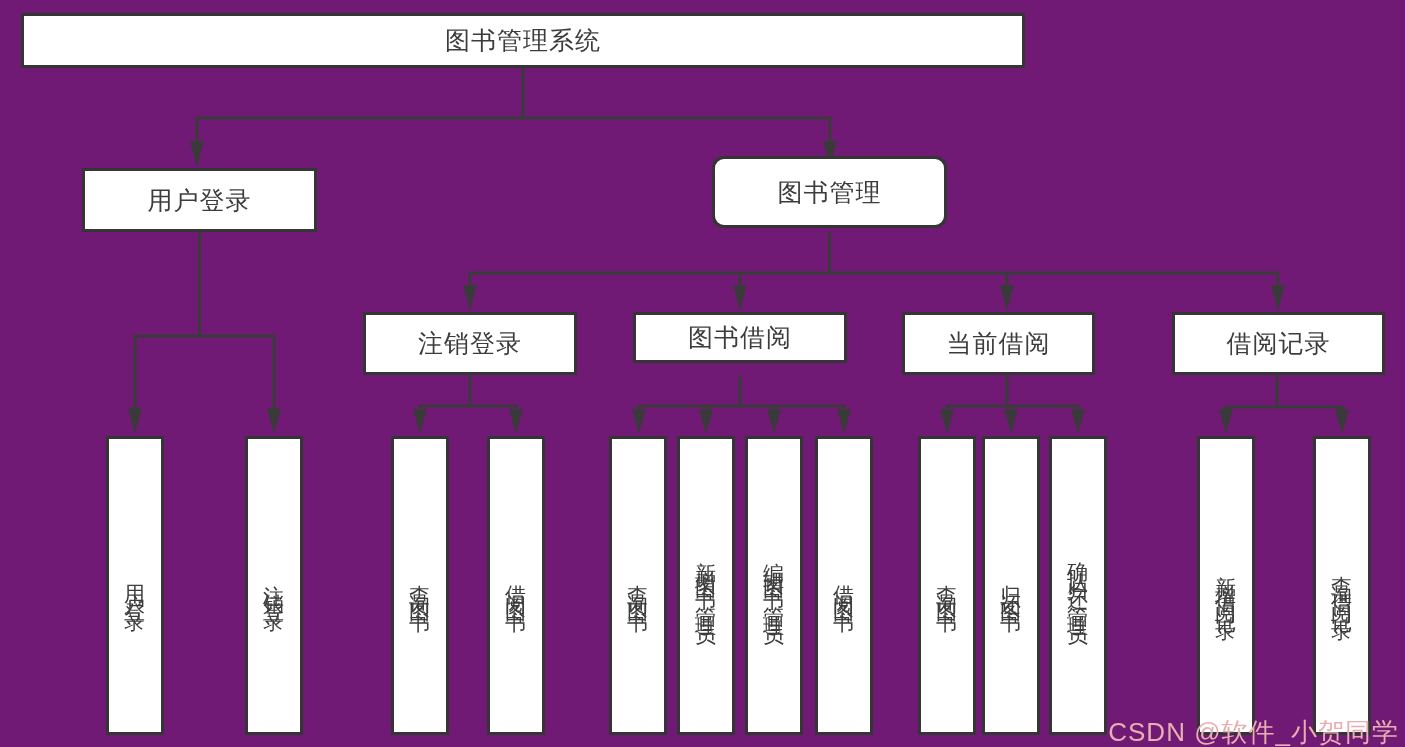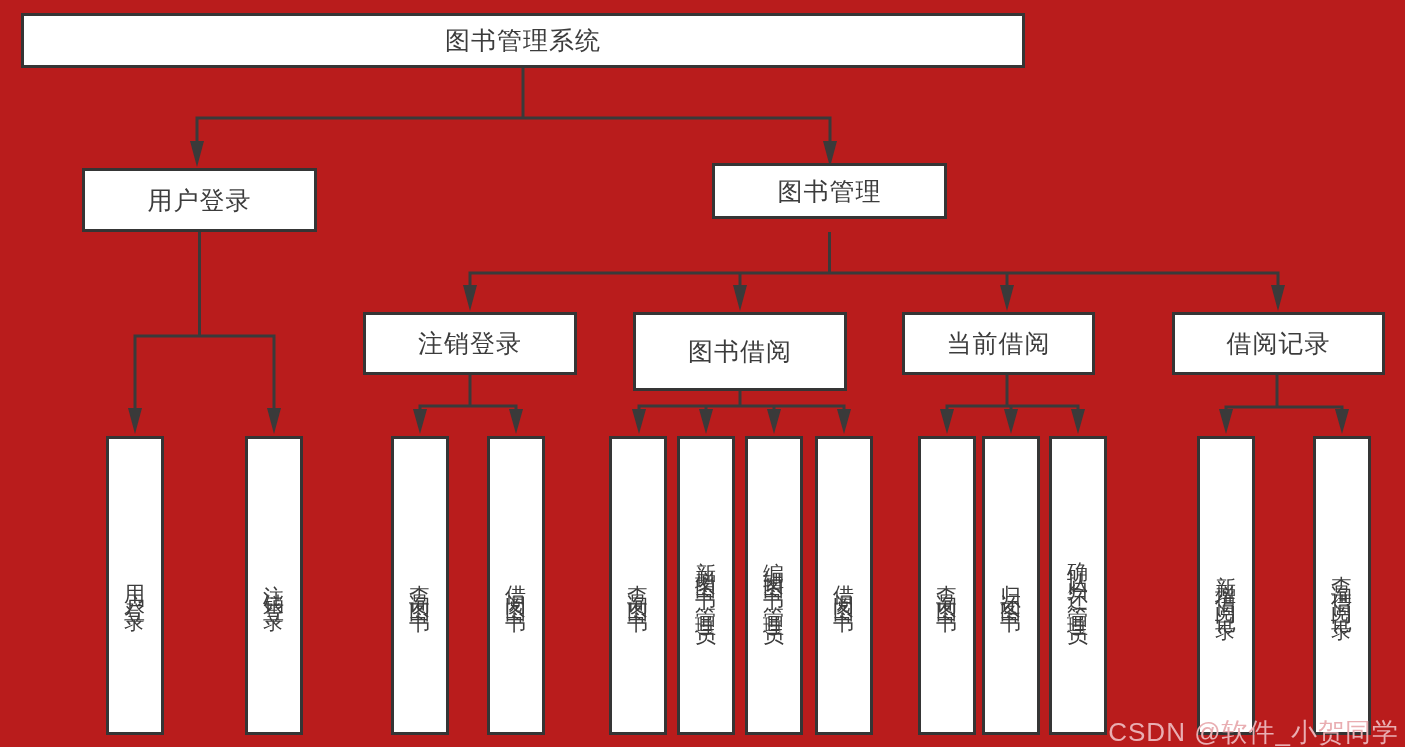--- a/index.html
+++ b/index.html
@@ -1,19 +1,19 @@
 <!DOCTYPE html>
 <html><head>
 <meta charset="utf-8">
 <style>
   html,body{margin:0;padding:0;background:#ffffff;}
   #stage{
     position:relative;
     width:1405px;height:747px;
-    background:#b91c1c;
+    background:#701a75;
     font-family:"Liberation Sans","DejaVu Sans",sans-serif;
     overflow:hidden;
   }
   #connectors{position:absolute;left:0;top:0;z-index:1;}
   .nbox{
     position:absolute;
     box-sizing:border-box;
     border:3px solid #353535;
     background:#ffffff;
     display:flex;align-items:center;justify-content:center;
@@ -98,28 +98,28 @@
     </g>
   </svg>
 
   <div class="nbox" style="left:21px;top:13px;width:1004px;height:55px;">
     <span class="hlabel">图书管理系统</span>
   </div>
 
   <div class="nbox" style="left:82px;top:168px;width:235px;height:64px;">
     <span class="hlabel">用户登录</span>
   </div>
-  <div class="nbox" style="left:712px;top:163px;width:235px;height:56px;">
+  <div class="nbox" style="left:712px;top:156px;width:235px;height:72px;border-radius:12px;">
     <span class="hlabel">图书管理</span>
   </div>
 
   <div class="nbox" style="left:363px;top:312px;width:214px;height:63px;">
     <span class="hlabel">注销登录</span>
   </div>
-  <div class="nbox" style="left:633px;top:312px;width:214px;height:79px;">
+  <div class="nbox" style="left:633px;top:312px;width:214px;height:51px;">
     <span class="hlabel">图书借阅</span>
   </div>
   <div class="nbox" style="left:902px;top:312px;width:193px;height:63px;">
     <span class="hlabel">当前借阅</span>
   </div>
   <div class="nbox" style="left:1172px;top:312px;width:213px;height:63px;">
     <span class="hlabel">借阅记录</span>
   </div>
 
   <div class="nbox vbox" style="left:106px;top:436px;width:58px;height:299px;">

